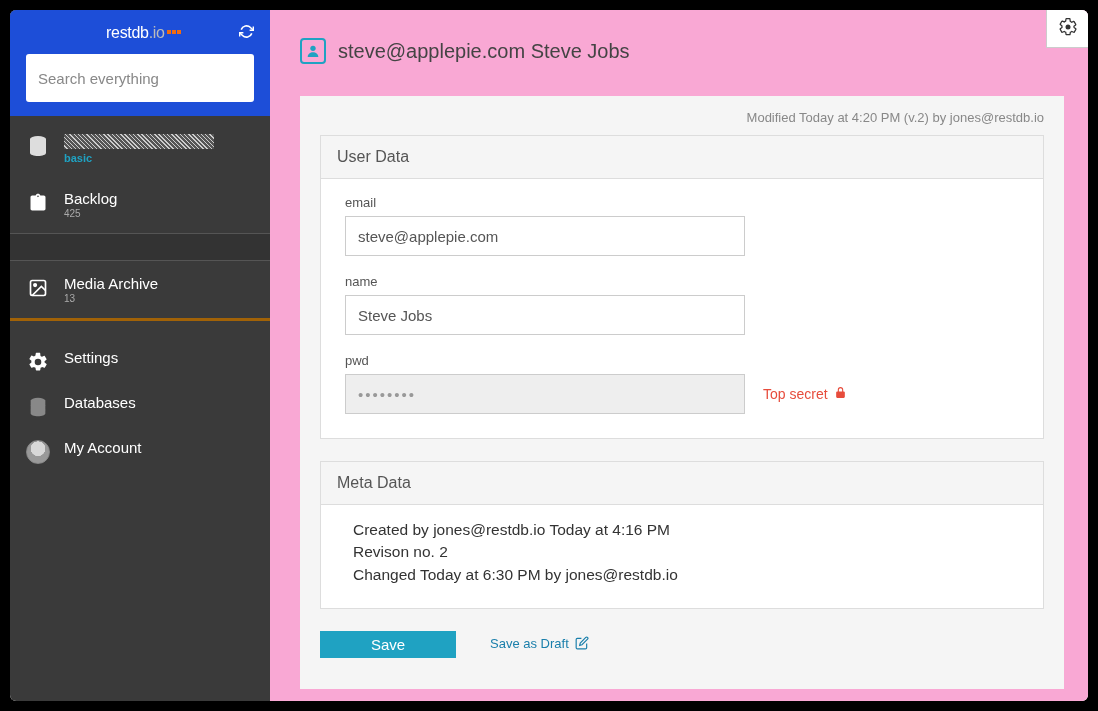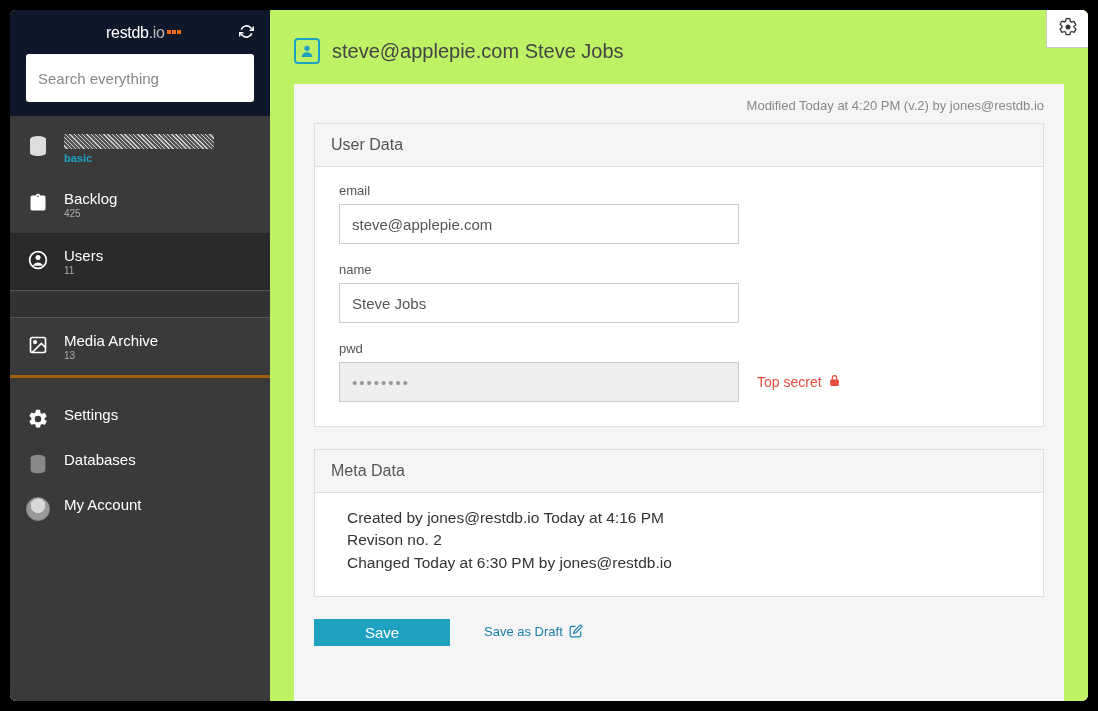--- a/index.html
+++ b/index.html
@@ -24,21 +24,21 @@
     
     .sidebar {
       width: 260px;
       background: #3a3a3a;
       color: #fff;
       display: flex;
       flex-direction: column;
       flex-shrink: 0;
     }
     .sidebar-header {
-      background: #0f172a;
+      background: #1d4ed8;
       padding: 14px 16px 14px 16px;
     }
     .logo-row {
       display: flex;
       justify-content: space-between;
       align-items: center;
       margin-bottom: 12px;
       padding-left: 80px;
     }
     .logo {
@@ -157,25 +157,26 @@
       padding: 10px 16px;
     }
     .avatar {
       width: 24px; height: 24px; border-radius: 50%;
       background: radial-gradient(circle at 50% 35%, #d8d8d8 0%, #d8d8d8 40%, #999 41%, #999 100%);
       border: 1px solid #888;
     }
     
     .main {
       flex: 1;
-      background: #bef264;
+      background: #f9a8d4;
       position: relative;
       display: flex;
       flex-direction: column;
       overflow: hidden;
+      padding-left: 6px;
     }
     .gear-button {
       position: absolute;
       top: 0;
       right: 0;
       width: 42px;
       height: 38px;
       border: 1px solid #ccc;
       border-top: none;
       border-right: none;
@@ -202,21 +203,21 @@
     }
     .page-header h1 {
       font-size: 20px;
       font-weight: 400;
       color: #444;
     }
     .content-area {
       flex: 1;
       background: #f5f5f5;
       padding: 14px 20px 20px 20px;
-      margin: 0 24px;
+      margin: 12px 24px;
       overflow-y: auto;
     }
     .modified-line {
       text-align: right;
       color: #888;
       font-size: 13px;
       margin-bottom: 10px;
     }
     .panel {
       background: #fff;
@@ -349,33 +350,20 @@
         <svg width="20" height="20" viewBox="0 0 24 24" fill="#fff">
             <path d="M19 3h-4.18C14.4 1.84 13.3 1 12 1s-2.4.84-2.82 2H5c-1.1 0-2 .9-2 2v14c0 1.1.9 2 2 2h14c1.1 0 2-.9 2-2V5c0-1.1-.9-2-2-2zm-7 0c.55 0 1 .45 1 1s-.45 1-1 1-1-.45-1-1 .45-1 1-1z"></path>
           </svg>
       </span>
       <div class="item-body">
         <span class="label">Backlog</span>
         <span class="count">425</span>
       </div>
     </div>
 
-    <div class="sidebar-item active">
-      <span class="icon">
-        <svg width="20" height="20" viewBox="0 0 24 24" fill="#fff">
-            <circle cx="12" cy="12" r="10" fill="none" stroke="#fff" stroke-width="2"></circle>
-            <circle cx="12" cy="9" r="3"></circle>
-            <path d="M6 19c1-3 4-4 6-4s5 1 6 4"></path>
-          </svg>
-      </span>
-      <div class="item-body">
-        <span class="label">Users</span>
-        <span class="count">11</span>
-      </div>
-    </div>
 
     <div class="sidebar-gap"></div>
 
     <div class="sidebar-item">
       <span class="icon">
         <svg width="20" height="20" viewBox="0 0 24 24" fill="none" stroke="#fff" stroke-width="2">
             <rect x="3" y="3" width="18" height="18" rx="2"></rect>
             <circle cx="8.5" cy="8.5" r="1.5" fill="#fff"></circle>
             <polyline points="21 15 16 10 5 21"></polyline>
           </svg>

